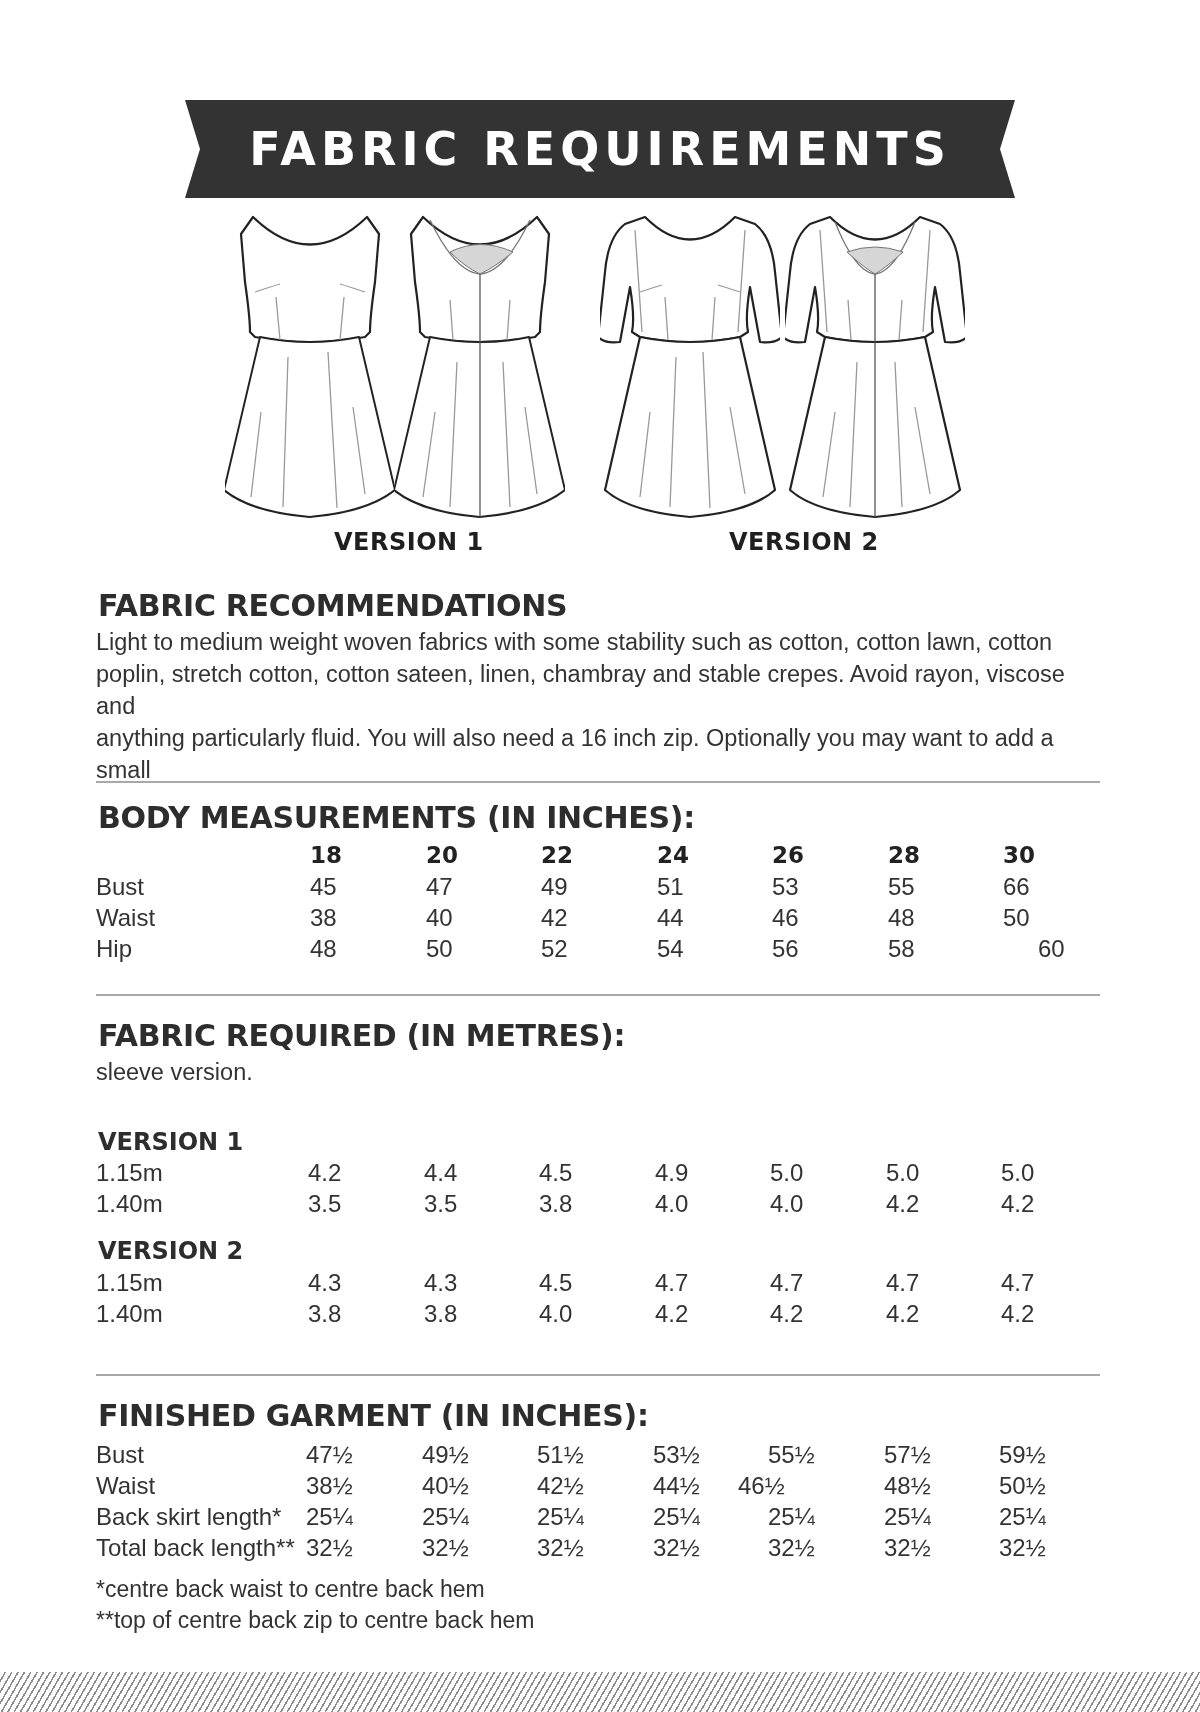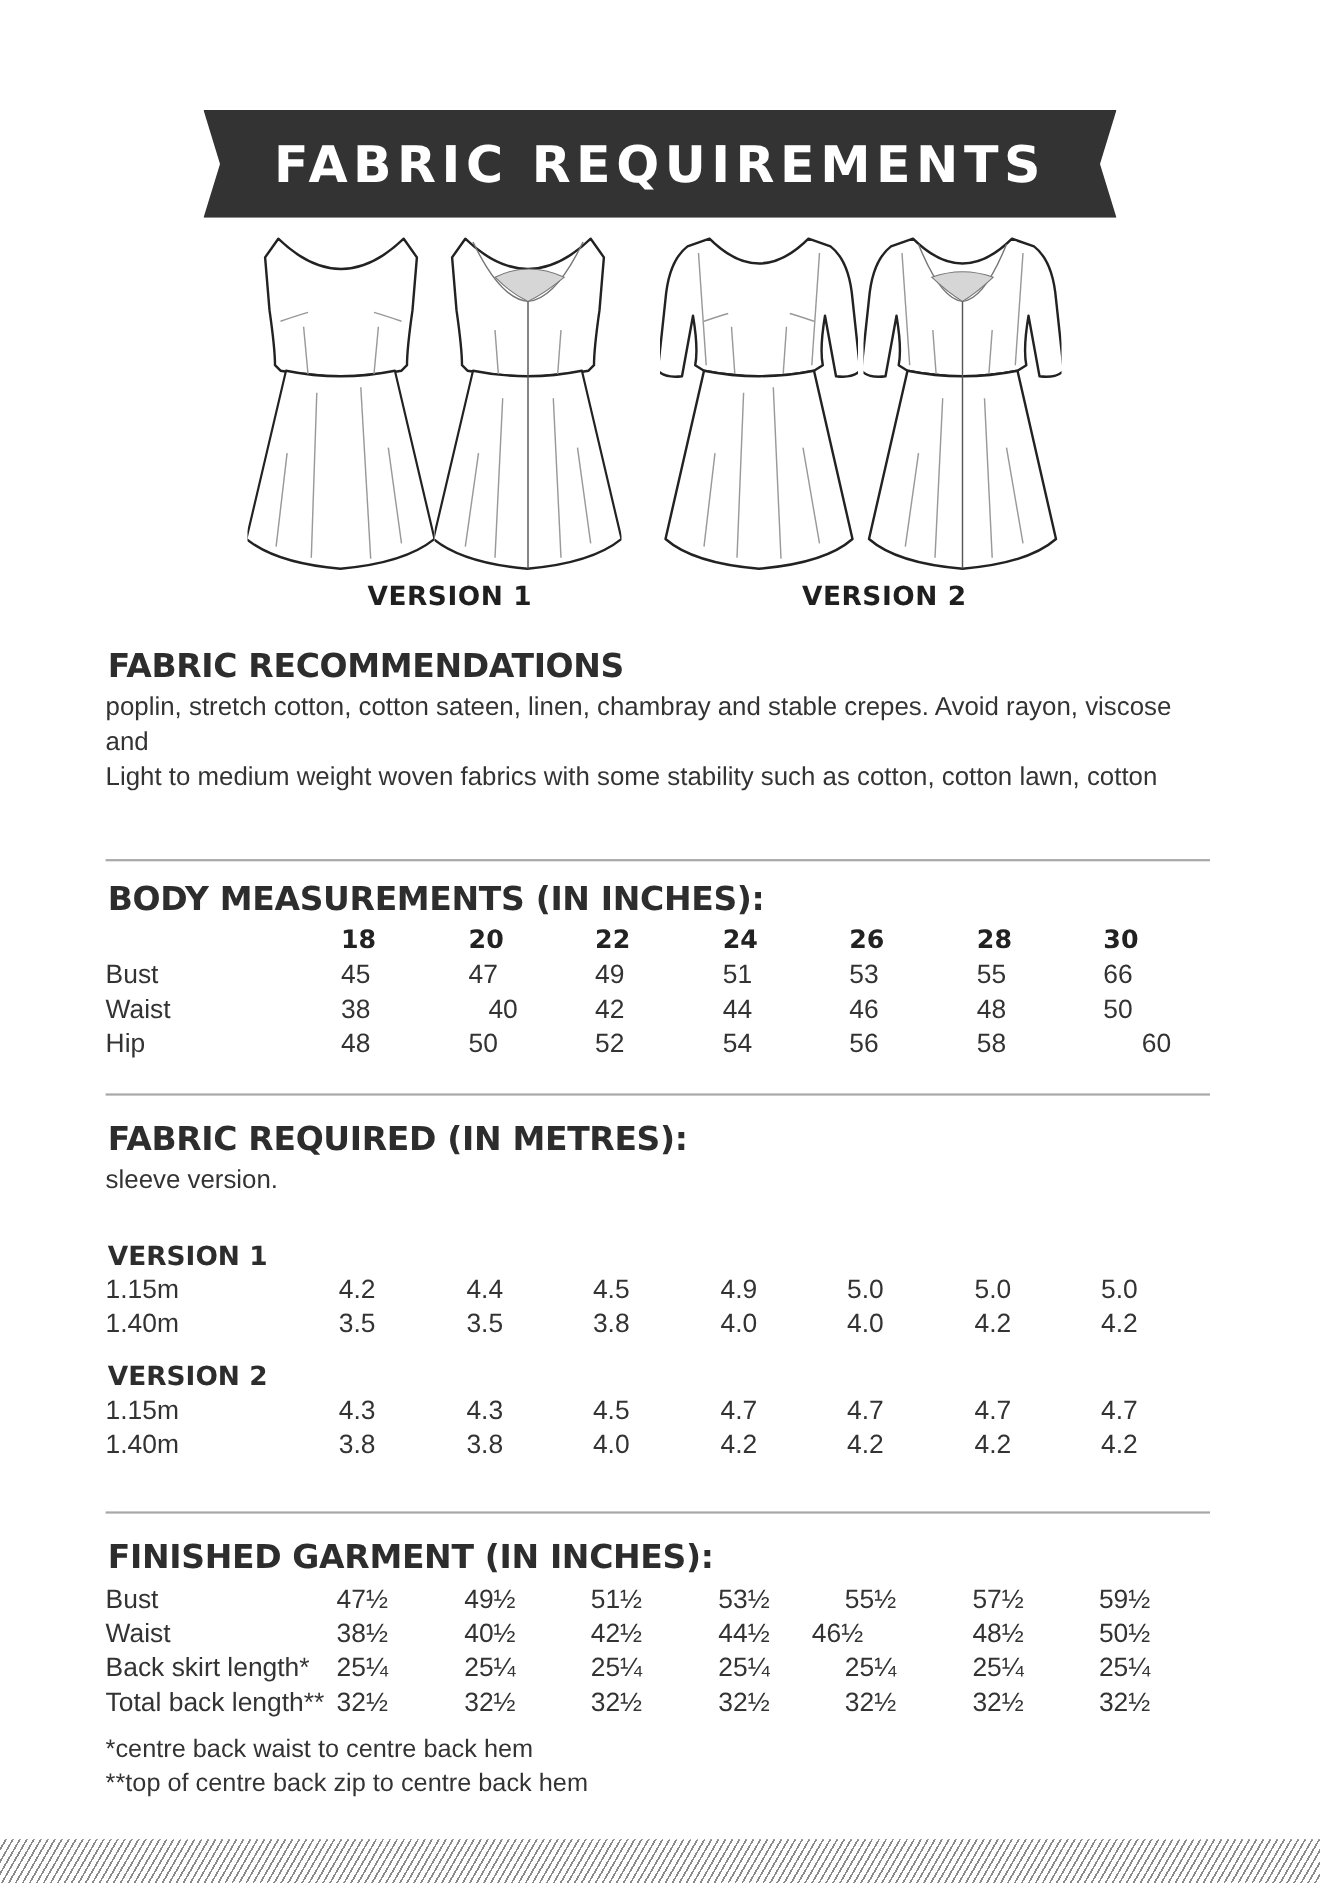--- a/index.html
+++ b/index.html
@@ -124,22 +124,23 @@
     <line x1="72" y1="150" x2="65" y2="295"></line>
       <line x1="110" y1="150" x2="117" y2="295"></line>
     <line x1="50" y1="200" x2="38" y2="285"></line>
       <line x1="130" y1="195" x2="145" y2="282"></line>
   </g>
 </svg>
 <div class="version-label" style="left:729px;top:528px">VERSION 2</div>
 
 <div class="section-title" style="top:588px">FABRIC RECOMMENDATIONS</div>
 <div class="para" style="top:626px">
+  <div>Light to medium weight woven fabrics with some stability such as cotton, cotton lawn, cotton</div>
   <div>poplin, stretch cotton, cotton sateen, linen, chambray and stable crepes. Avoid rayon, viscose and</div>
-  <div>Light to medium weight woven fabrics with some stability such as cotton, cotton lawn, cotton</div>
+  <div>anything particularly fluid. You will also need a 16 inch zip. Optionally you may want to add a small</div>
 </div>
 
 <div class="divider" style="top:781px"></div>
 
 <div class="section-title" style="top:800px">BODY MEASUREMENTS (IN INCHES):</div>
 <div class="row head" style="top:842px">
   <span style="left:214px">18</span>
   <span style="left:330px">20</span>
   <span style="left:445px">22</span>
   <span style="left:561px">24</span>
@@ -153,21 +154,21 @@
   <span style="left:330px">47</span>
   <span style="left:445px">49</span>
   <span style="left:561px">51</span>
   <span style="left:676px">53</span>
   <span style="left:792px">55</span>
   <span style="left:907px">66</span>
 </div>
 <div class="row" style="top:904px">
   <span class="lbl">Waist</span>
   <span style="left:214px">38</span>
-  <span style="left:348px">40</span>
+  <span style="left:330px">40</span>
   <span style="left:445px">42</span>
   <span style="left:561px">44</span>
   <span style="left:676px">46</span>
   <span style="left:792px">48</span>
   <span style="left:907px">50</span>
 </div>
 <div class="row" style="top:935px">
   <span class="lbl">Hip</span>
   <span style="left:214px">48</span>
   <span style="left:330px">50</span>

